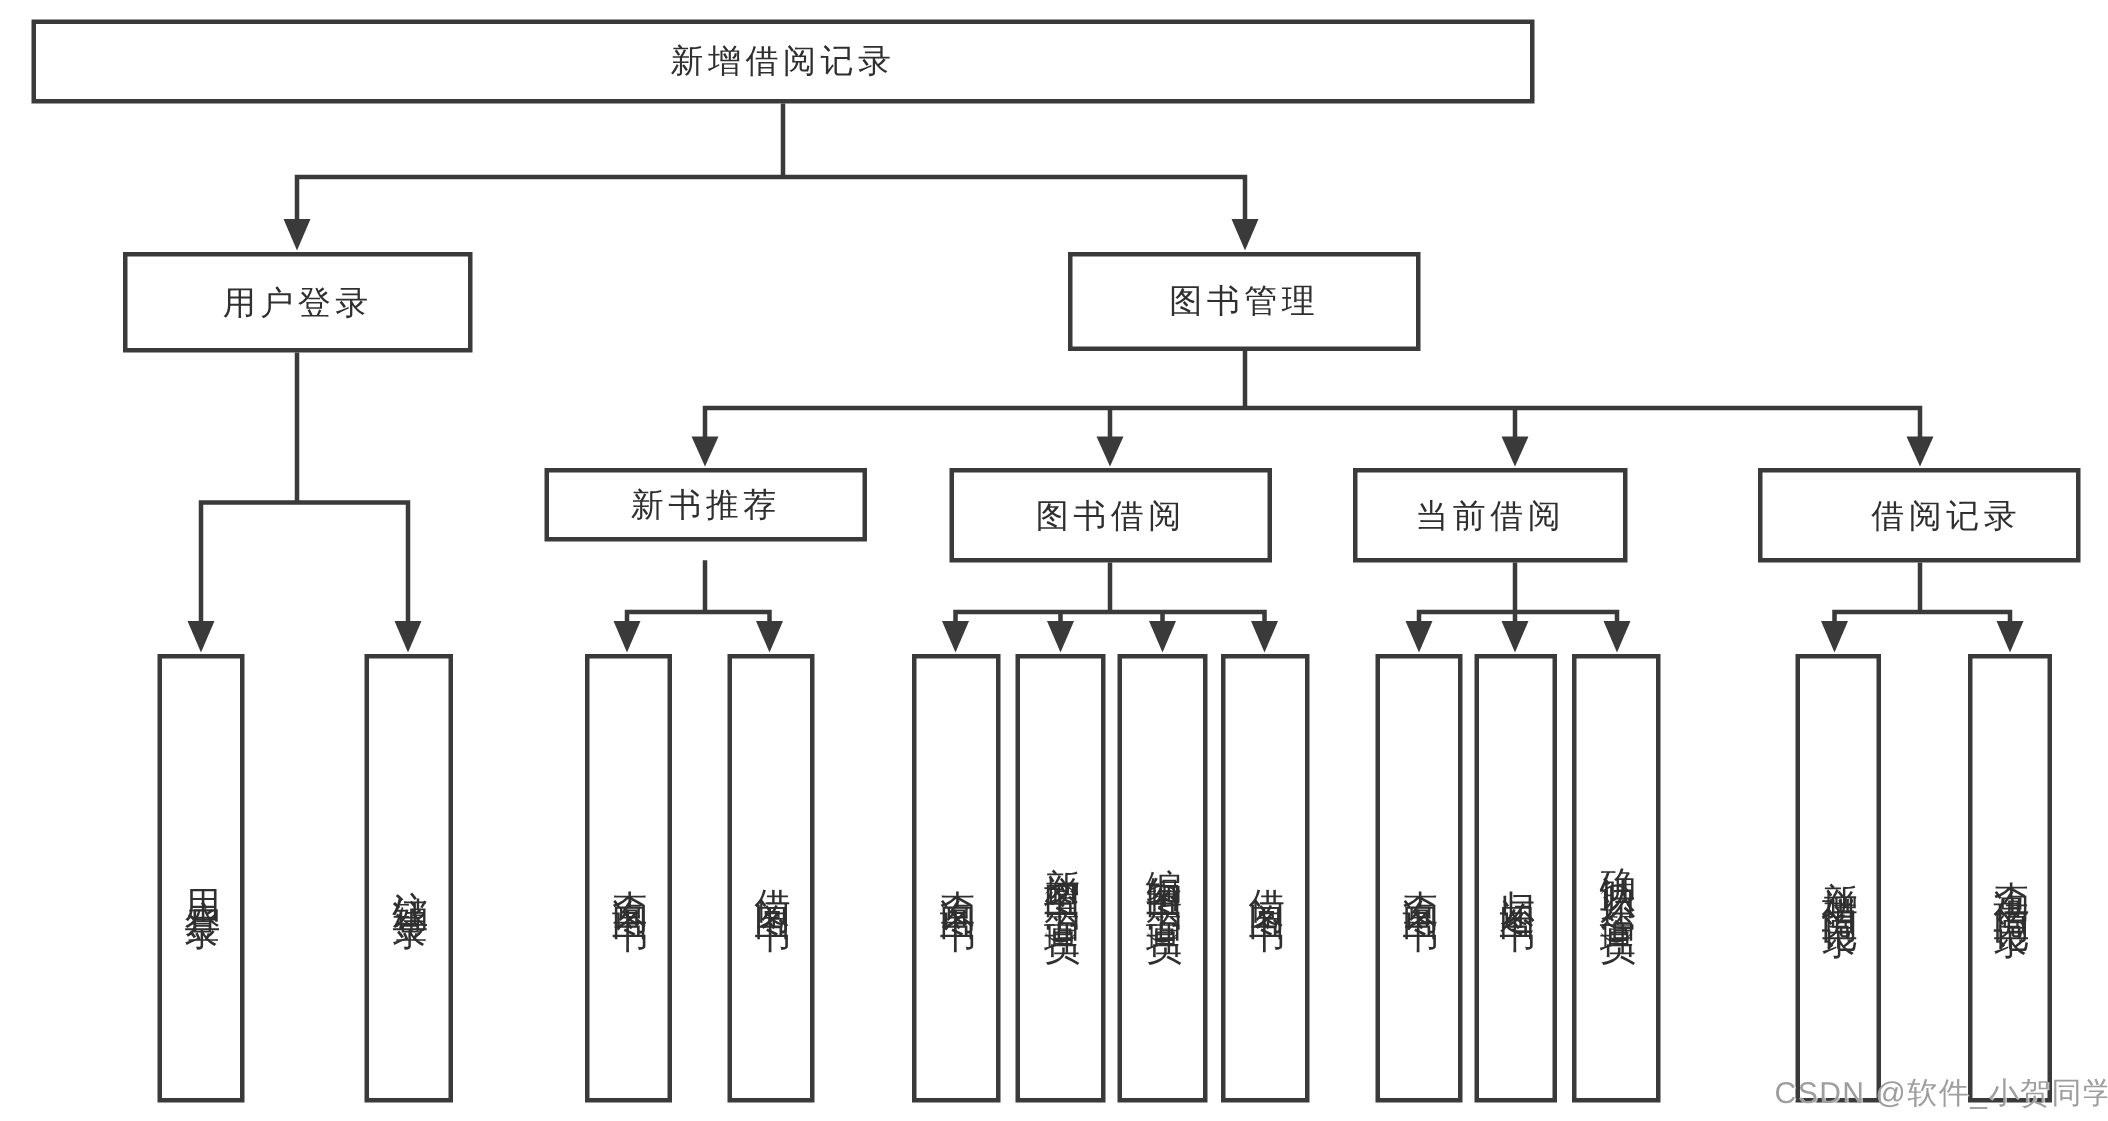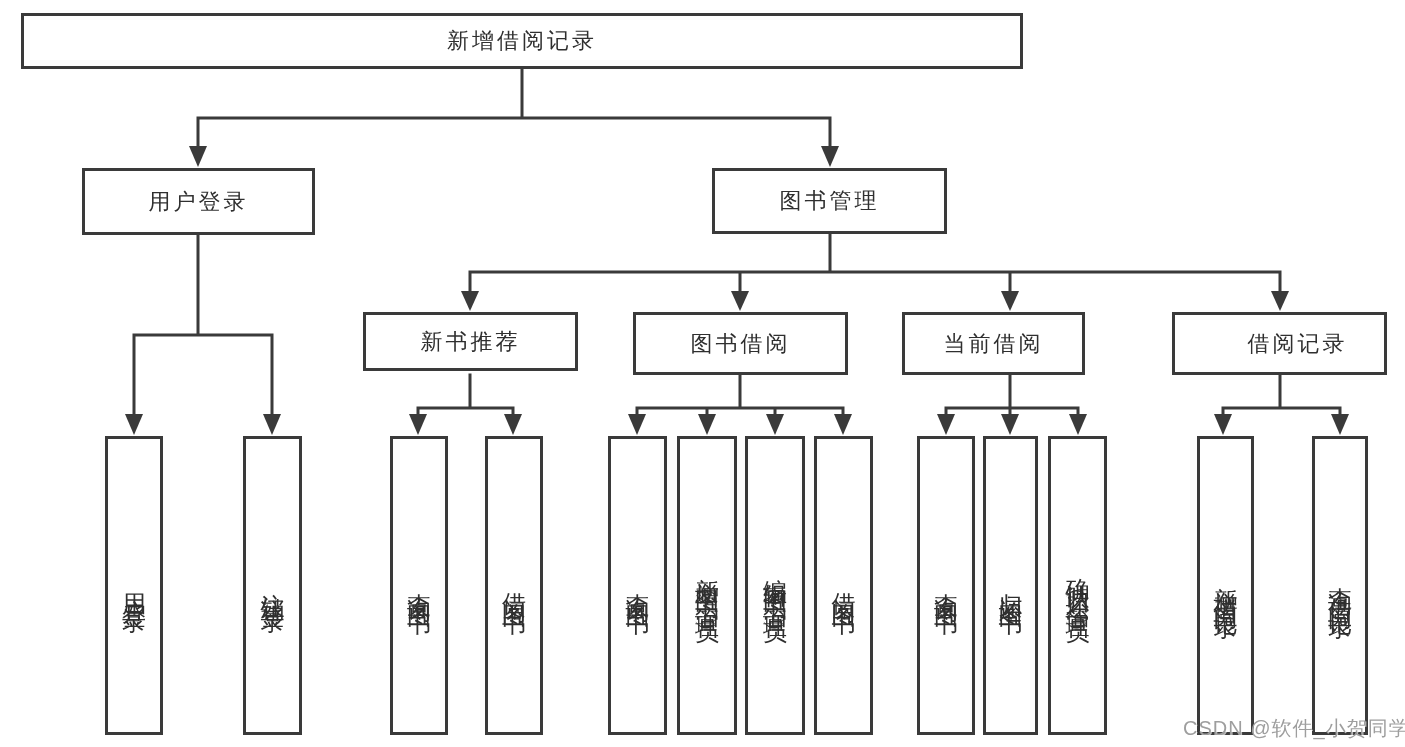--- a/index.html
+++ b/index.html
@@ -109,21 +109,21 @@
     <span class="lbl">新增借阅记录</span>
   </div>
 
   <div class="node hnode" style="left:82px; top:168px; width:233px; height:67px;">
     <span class="lbl">用户登录</span>
   </div>
   <div class="node hnode" style="left:712px; top:168px; width:235px; height:66px;">
     <span class="lbl">图书管理</span>
   </div>
 
-  <div class="node hnode" style="left:363px; top:312px; width:215px; height:59px;">
+  <div class="node hnode" style="left:363px; top:312px; width:215px; height:49px;">
     <span class="lbl">新书推荐</span>
   </div>
   <div class="node hnode" style="left:633px; top:312px; width:215px; height:63px;">
     <span class="lbl">图书借阅</span>
   </div>
   <div class="node hnode" style="left:902px; top:312px; width:183px; height:63px;">
     <span class="lbl">当前借阅</span>
   </div>
   <div class="node hnode" style="left:1172px; top:312px; width:215px; height:63px;padding-left:36px;">
     <span class="lbl">借阅记录</span>

